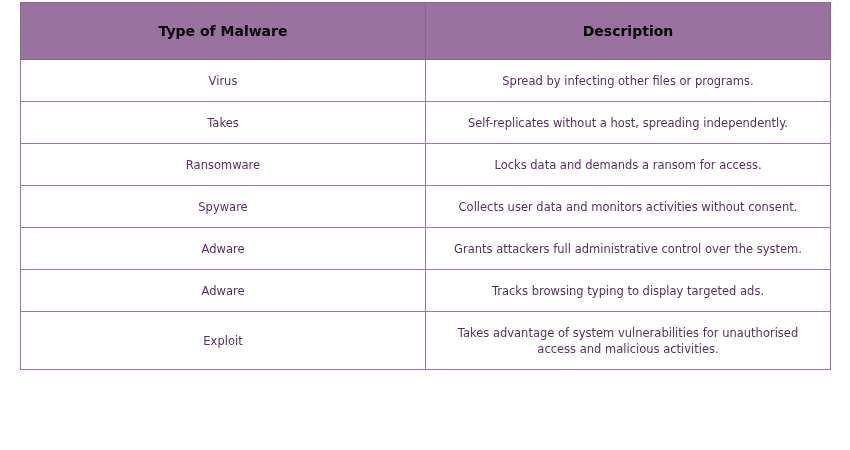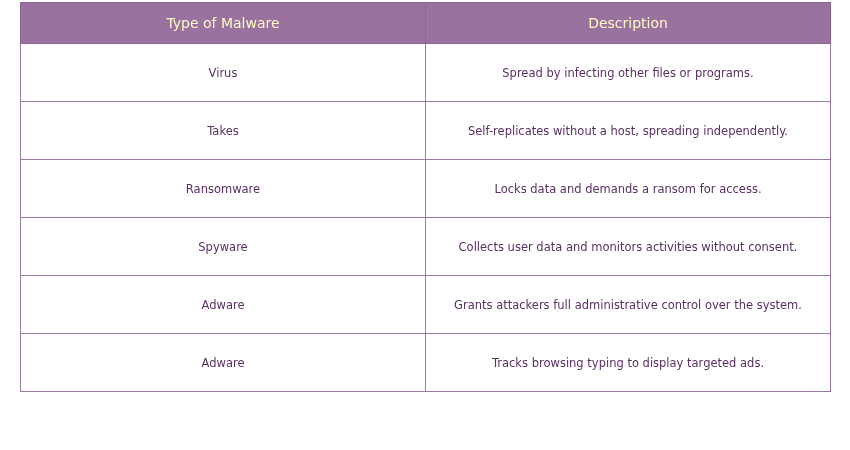--- a/index.html
+++ b/index.html
@@ -19,35 +19,35 @@
     table {
       border-collapse: collapse;
       width: 810px;
       table-layout: fixed;
       font-family: "DejaVu Sans", sans-serif;
     }
     col.c1 { width: 405px; }
     col.c2 { width: 405px; }
     th {
       background: #9a72a0;
-      color: #fef9c3;
-      font-weight: normal;
+      color: #000000;
+      font-weight: bold;
       font-size: 14px;
       height: 40px;
-      padding: 0;
+      padding: 8px;
       border: 1px solid #8d6394;
       text-align: center;
       vertical-align: middle;
     }
     td {
       color: #5a2f62;
       font-size: 11.5px;
       text-align: center;
       vertical-align: middle;
-      padding: 12px 10px;
+      padding: 4px 10px;
       border: 1px solid #9b78a2;
       height: 33px;
       line-height: 16px;
       background: #ffffff;
     }
     td.type { font-weight: normal; }
     tr.tall td { height: 49px; }
   </style>
 </head>
 <body>
@@ -82,15 +82,19 @@
         <td>Collects user data and monitors activities without consent.</td>
       </tr>
       <tr>
         <td class="type">Adware</td>
         <td>Grants attackers full administrative control over the system.</td>
       </tr>
       <tr>
         <td class="type">Adware</td>
         <td>Tracks browsing typing to display targeted ads.</td>
       </tr>
+      <tr class="tall">
+        <td class="type">Exploit</td>
+        <td style="padding:0 20px;">Takes advantage of system vulnerabilities for unauthorised access and malicious activities.</td>
+      </tr>
     </tbody>
   </table>
 </div>
 
 </body></html>

